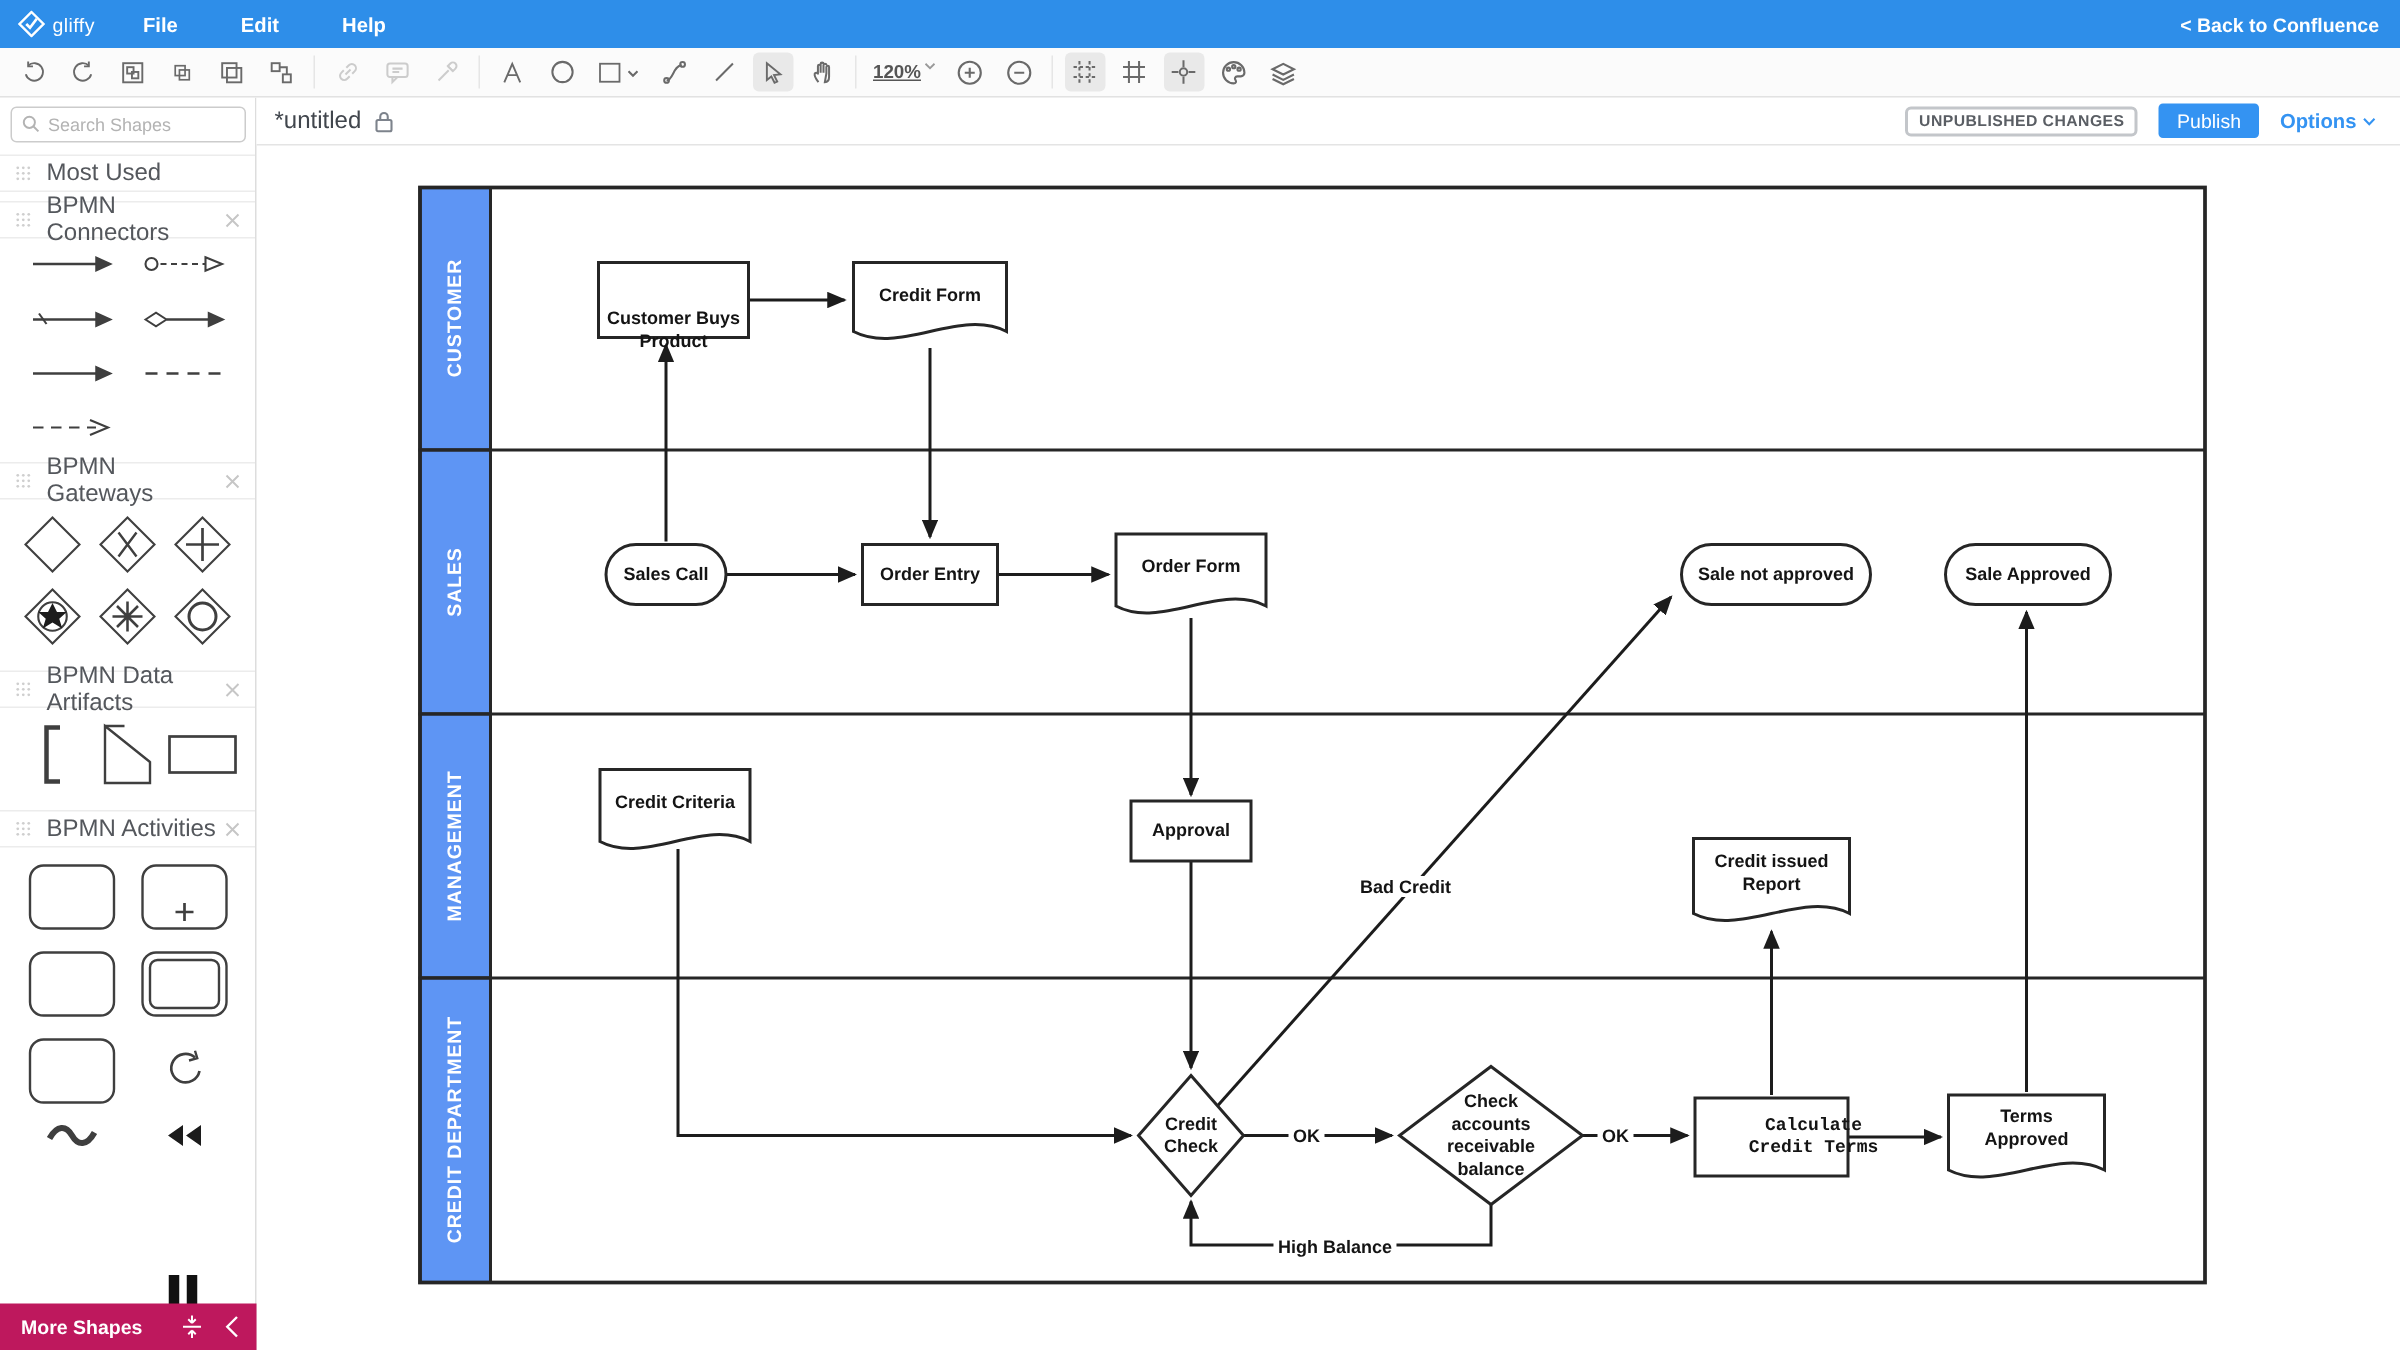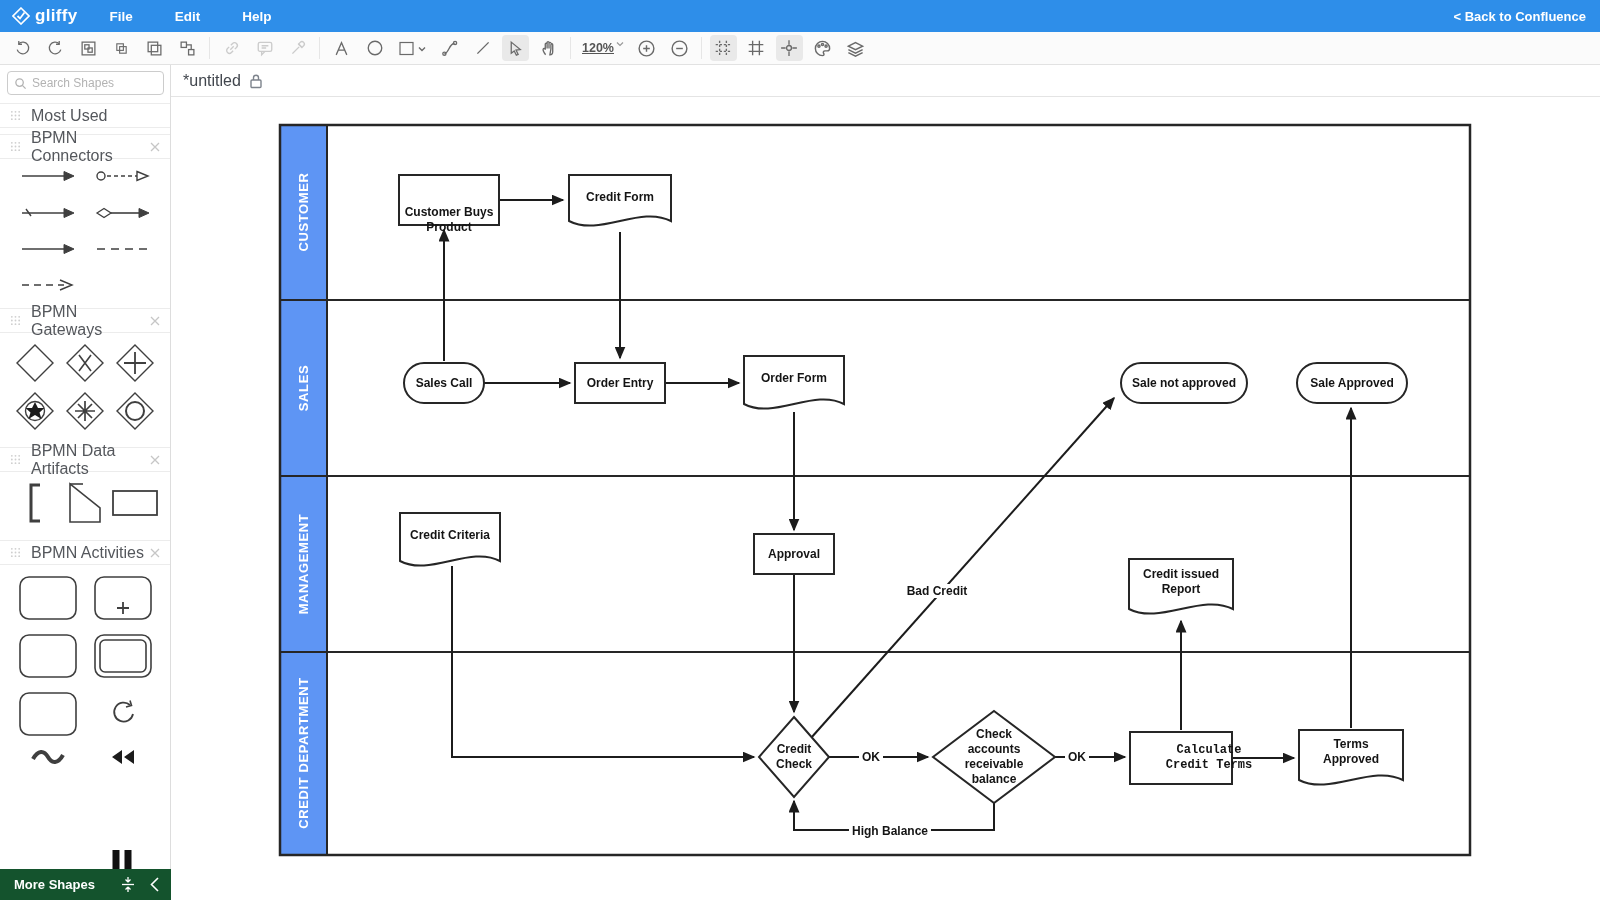--- a/index.html
+++ b/index.html
@@ -3,21 +3,21 @@
 <meta charset="utf-8">
 <style>
   * { margin:0; padding:0; box-sizing:border-box; }
   html,body { width:1600px; height:900px; overflow:hidden; background:#fff;
               font-family:"Liberation Sans", sans-serif; }
 
   
   .topbar { position:absolute; left:0; top:0; width:1600px; height:32px;
             background:#2e8ee9; display:flex; align-items:center; color:#fff; z-index:30; }
   .logo { display:flex; align-items:center; gap:5px; padding:0 14px 0 12px; }
-  .logo-text { font-size:17px; font-weight:bold; letter-spacing:.3px; }
+  .logo-text { font-size:13px; font-weight:normal; letter-spacing:.3px; }
   .menu { display:flex; gap:42px; margin-left:18px; }
   .menu-item { font-size:13.5px; font-weight:600; cursor:pointer; }
   .back-link { margin-left:auto; margin-right:14px; font-size:13px; font-weight:bold; cursor:pointer; }
 
   
   .toolbar { position:absolute; left:0; top:32px; width:1600px; height:33px;
              background:#fbfbfb; border-bottom:1px solid #e2e2e2;
              display:flex; align-items:center; padding-left:6px; z-index:29; }
   .ticon { width:27px; height:26px; display:flex; align-items:center; justify-content:center;
            margin:0 3px; border-radius:4px; cursor:pointer; }
@@ -53,21 +53,21 @@
               display:flex; align-items:center; padding:0 10px; cursor:pointer; margin-top:6px; }
   .sec-head:first-of-type { margin-top:0; }
   .grip { margin-right:10px; display:flex; }
   .sec-label { font-size:16px; color:#54575c; }
   .sec-close { margin-left:auto; display:flex; cursor:pointer; }
   .shape-grid { display:grid; justify-items:center; align-items:center; padding:10px 10px; }
   .g2 { grid-template-columns:1fr 1fr; row-gap:23px; }
   .g3 { grid-template-columns:1fr 1fr 1fr; row-gap:8px; }
   .shape-item { cursor:grab; display:flex; align-items:center; justify-content:center; }
   .shape-item svg { stroke:#3f3f3f; fill:none; }
-  .more-bar { position:absolute; left:0; bottom:0px; width:171px; height:31px; background:#14532d;
+  .more-bar { position:absolute; left:0; bottom:0px; width:171px; height:31px; background:#be185d;
               display:flex; align-items:center; color:#fff; z-index:5; }
   .more-label { font-size:13px; font-weight:bold; margin-left:14px; }
   .more-icons { margin-left:auto; display:flex; align-items:center; gap:14px; margin-right:12px; }
   .dia-svg { position:absolute; left:0; top:0; z-index:1; }
   .dlabel { position:absolute; transform:translate(-50%,-50%); text-align:center;
             font-size:12px; font-weight:bold; color:#141414; line-height:1.25; z-index:3; }
   .elabel { position:absolute; transform:translate(-50%,-50%); font-size:12px; font-weight:bold;
             color:#141414; background:#fff; padding:0 3px; z-index:2; white-space:nowrap; }
   .lane-label { position:absolute; transform:translate(-50%,-50%) rotate(-90deg); color:#fff;
                 font-size:13px; font-weight:bold; letter-spacing:.6px; white-space:nowrap; z-index:3; }
@@ -245,20 +245,30 @@
 </div>
 
 <div class="titlebar">
   <span class="doc-title">*untitled</span>
   <span class="lock">
     <svg width="14" height="16" viewBox="0 0 14 16">
         <rect x="2" y="7" width="10" height="7.5" rx="1" fill="none" stroke="#7d838c" stroke-width="1.4"></rect>
         <path d="M4.5 7 V4.8 a2.5 2.5 0 0 1 5 0 V7" fill="none" stroke="#7d838c" stroke-width="1.4"></path>
       </svg>
   </span>
+  <div class="titlebar-right">
+    <span class="badge">UNPUBLISHED CHANGES</span>
+    <button class="publish-btn">Publish</button>
+    <span class="options">
+      <span>Options</span>
+      <svg width="9" height="6" viewBox="0 0 9 6">
+          <path d="M1 1.2 L4.5 4.8 L8 1.2" stroke="#3493f2" fill="none" stroke-width="1.4"></path>
+        </svg>
+    </span>
+  </div>
 </div>
 
 <div class="sidebar">
   <div class="search-wrap">
     <span class="search-icon">
       <svg width="13" height="13" viewBox="0 0 14 14">
           <circle cx="6" cy="6" r="4" fill="none" stroke="#b3b3b3" stroke-width="1.4"></circle>
           <path d="M9 9 L12.5 12.5" stroke="#b3b3b3" stroke-width="1.4"></path>
         </svg>
     </span>

